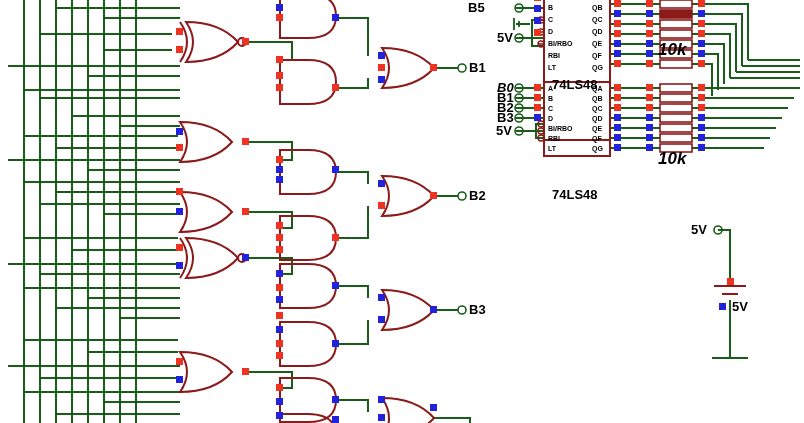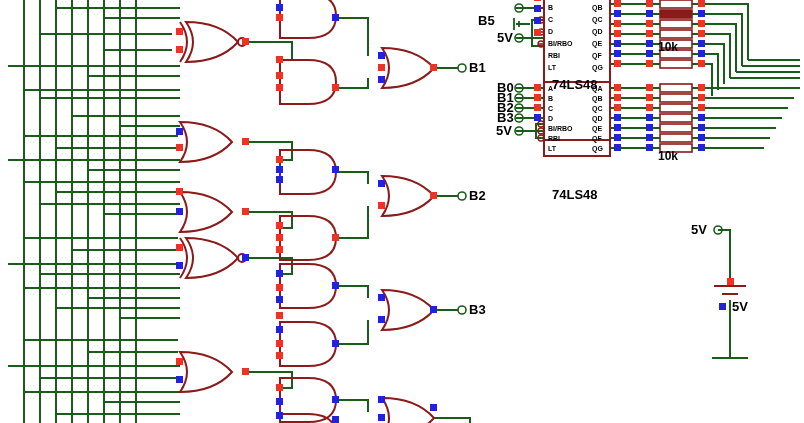--- a/index.html
+++ b/index.html
@@ -15,21 +15,21 @@
   .lbl{
     position:absolute;
     font-family:"Liberation Sans", sans-serif;
     font-weight:bold;
     color:#000000;
     white-space:nowrap;
     line-height:1;
   }
   .lbl-term{font-size:13px;}
   .lbl-ic{font-size:13px;margin-top:31px;}
-  .lbl-res{font-size:12px;}
+  .lbl-res{font-size:17px;font-style:italic;}
   .lbl-pin{font-size:7px;font-weight:bold;}
   .lbl-bat{font-size:13px;}
 </style>
 </head>
 <body>
 
 <div id="canvas">
 
   <svg class="layer">
     <g stroke="#1a5c1a" stroke-width="1.6" fill="none" shape-rendering="crispEdges">
@@ -427,24 +427,24 @@
       <circle cx="519" cy="118" r="4"></circle>
       <circle cx="519" cy="131" r="4"></circle>
       <circle cx="718" cy="230" r="4"></circle>
     </g>
   </svg>
 
   <div class="lbl lbl-term" style="left:469px;top:61px;">B1</div>
   <div class="lbl lbl-term" style="left:469px;top:189px;">B2</div>
   <div class="lbl lbl-term" style="left:469px;top:303px;">B3</div>
 
-  <div class="lbl lbl-term" style="left:478px;top:1px;margin-top:13px;">B5</div>
+  <div class="lbl lbl-term" style="left:468px;top:1px;">B5</div>
   <div class="lbl lbl-term" style="left:497px;top:31px;">5V</div>
 
-  <div class="lbl lbl-term" style="left:497px;top:81px;">B0</div>
+  <div class="lbl lbl-term" style="left:497px;top:81px;font-style:italic;">B0</div>
   <div class="lbl lbl-term" style="left:497px;top:91px;">B1</div>
   <div class="lbl lbl-term" style="left:497px;top:101px;">B2</div>
   <div class="lbl lbl-term" style="left:497px;top:111px;">B3</div>
   <div class="lbl lbl-term" style="left:496px;top:124px;">5V</div>
 
   <div class="lbl lbl-ic" style="left:552px;top:47px;">74LS48</div>
   <div class="lbl lbl-ic" style="left:552px;top:157px;">74LS48</div>
 
   <div class="lbl lbl-res" style="left:658px;top:41px;">10k</div>
   <div class="lbl lbl-res" style="left:658px;top:150px;">10k</div>

